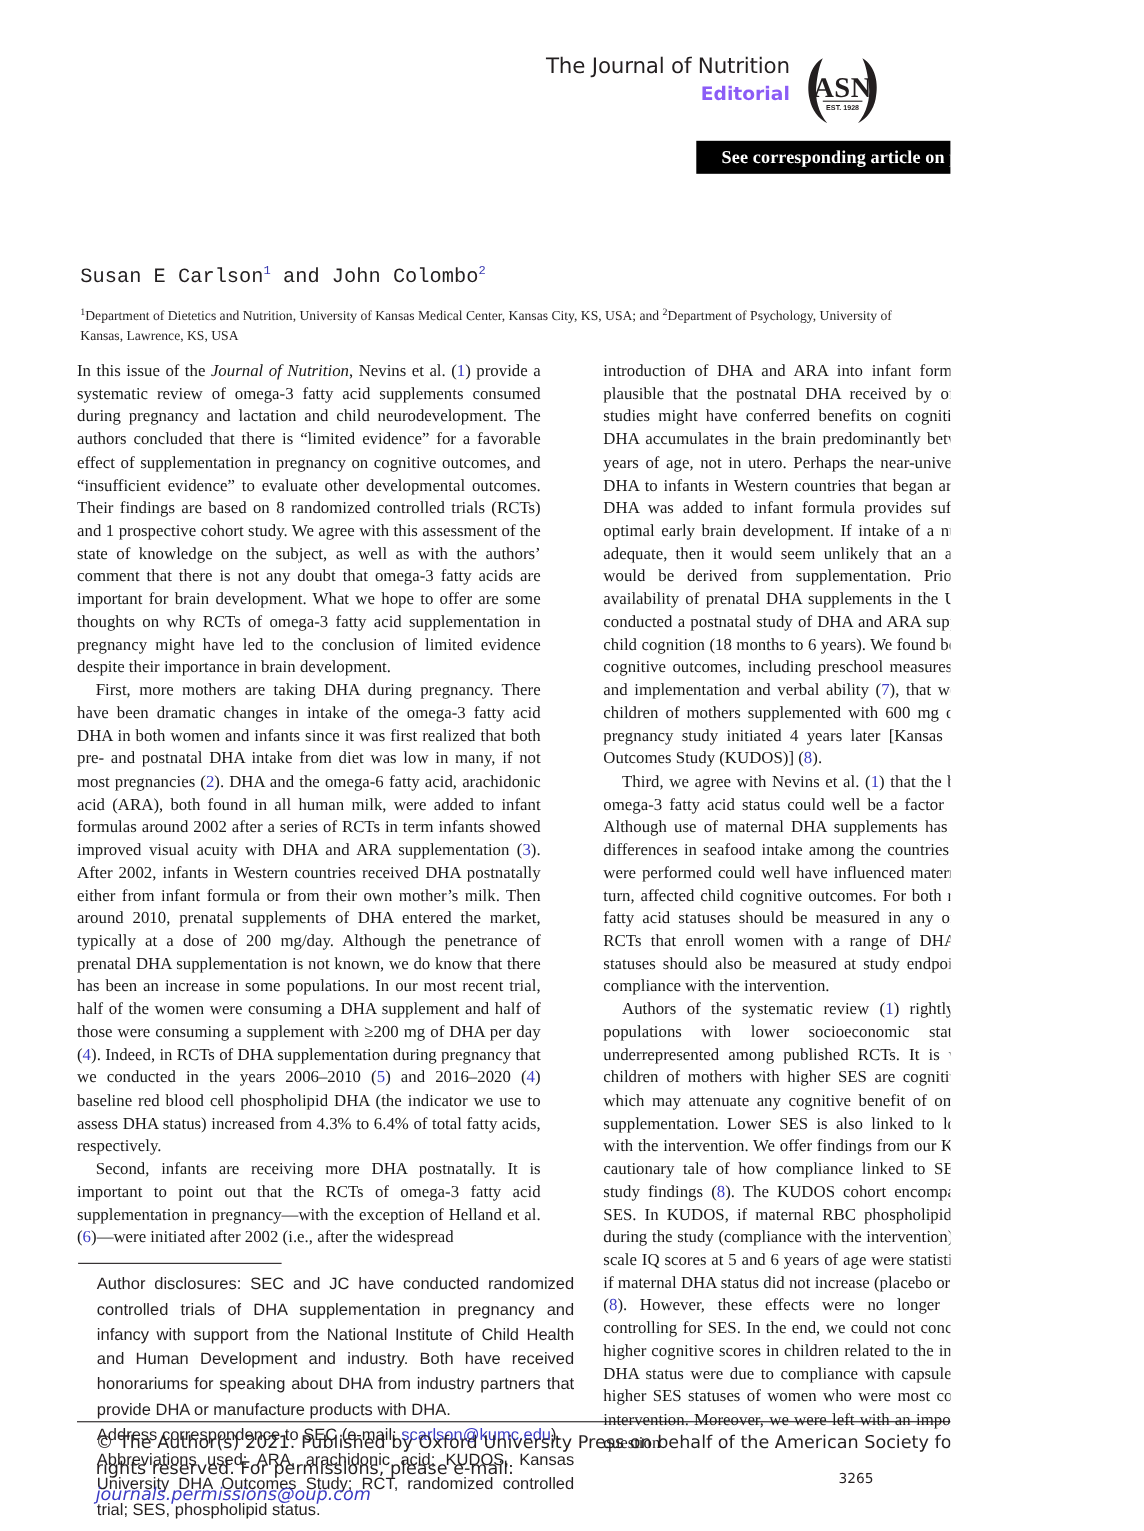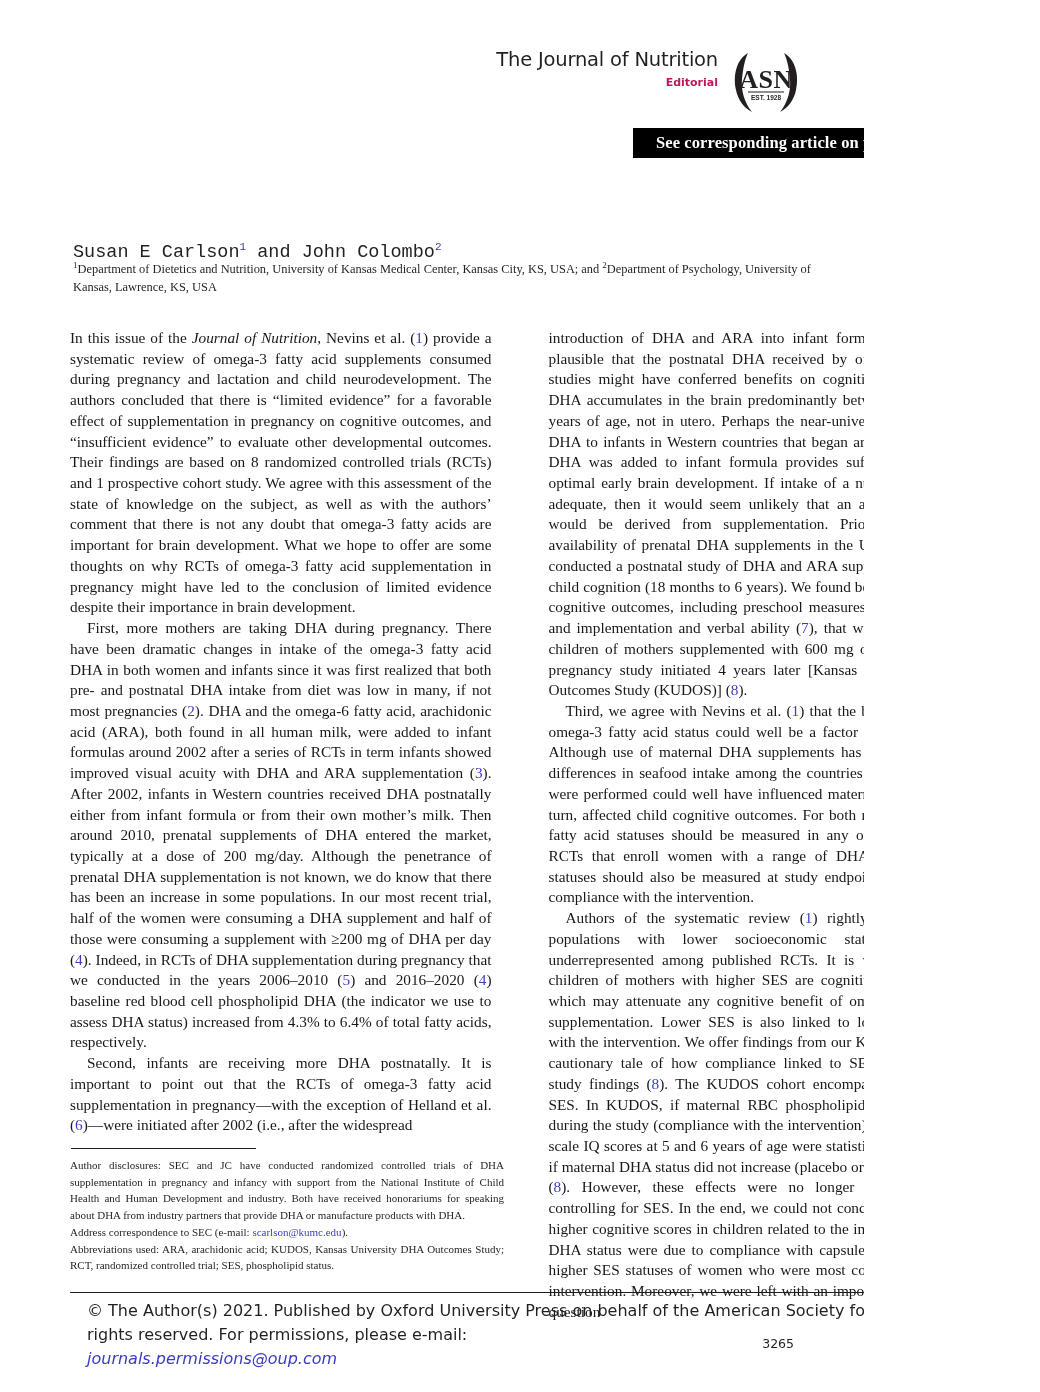--- a/index.html
+++ b/index.html
@@ -33,23 +33,23 @@
   .journal-name {
     font-family: "DejaVu Sans", sans-serif;
     font-size: 19.5px;
     letter-spacing: -0.2px;
     color: #231f20;
     line-height: 1.2;
     white-space: nowrap;
   }
   .section-kind {
     font-family: "DejaVu Sans", sans-serif;
-    font-size: 11px;
+    font-size: 17px;
     font-weight: bold;
-    color: #be185d;
+    color: #8b5cf6;
     margin-top: 5px;
     line-height: 1.2;
   }
   .asn-logo {
     width: 72px;
     height: 72px;
     position: relative;
   }
   .asn-logo svg { display: block; }
 
@@ -95,21 +95,21 @@
     color: #231f20;
   }
   .authors sup {
     font-size: 11px;
     color: #3a3ab0;
     vertical-align: super;
   }
   .affiliations {
     position: absolute;
     left: 73px;
-    top: 259px;
+    top: 277px;
     width: 740px;
     font-family: "Liberation Serif", serif;
     font-size: 12.4px;
     line-height: 1.42;
     color: #231f20;
   }
   .affiliations sup {
     font-size: 9px;
     vertical-align: super;
   }
@@ -144,25 +144,25 @@
   .footnote-rule {
     position: absolute;
     left: 71px;
     top: 1148px;
     width: 185px;
     height: 1px;
     background: #231f20;
   }
   .footnotes {
     position: absolute;
-    left: 70px;
+    left: 88px;
     top: 1157px;
     width: 434px;
-    font-family: Liberation Serif, serif;
-    font-size: 11px;
+    font-family: Liberation Sans, sans-serif;
+    font-size: 15px;
     line-height: 1.52;
     color: #231f20;
     text-align: justify;
   }
   .footnotes p { margin: 0; }
   .footnotes .mail { color: #3b3bc4; }
 
   
   .bottom-rule {
     position: absolute;

